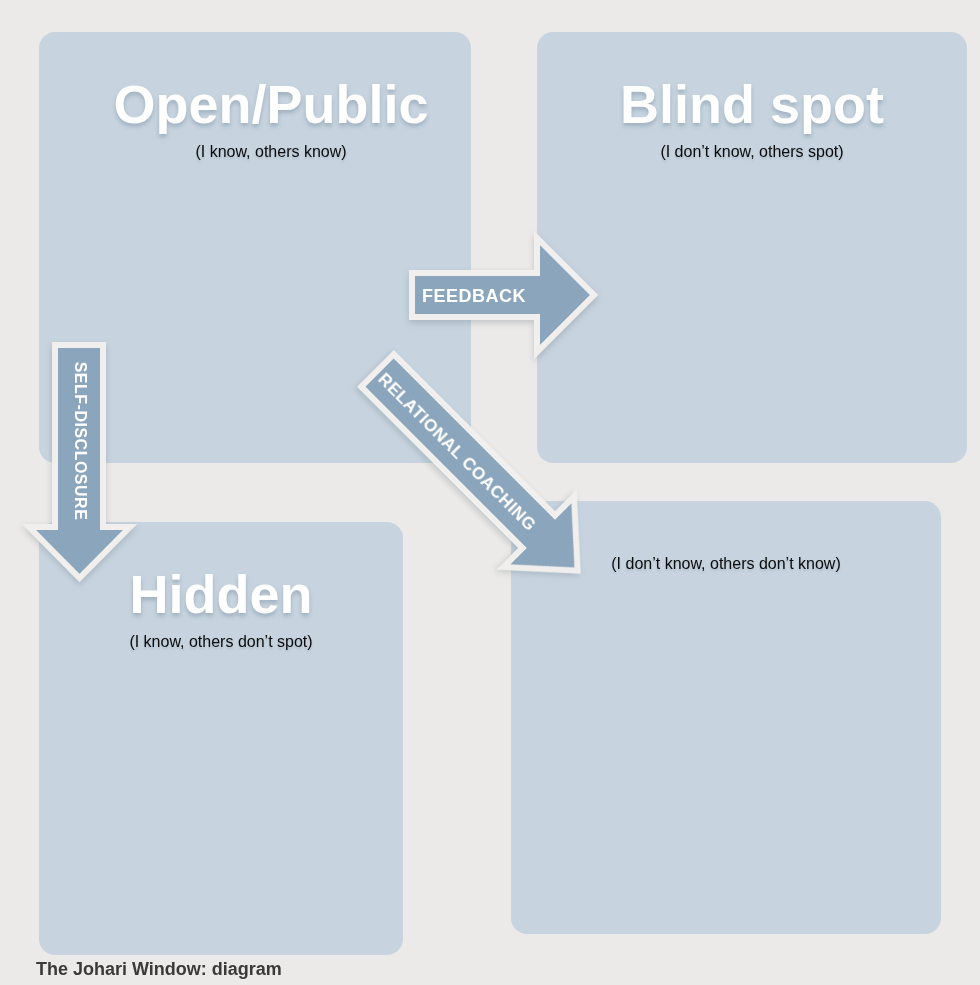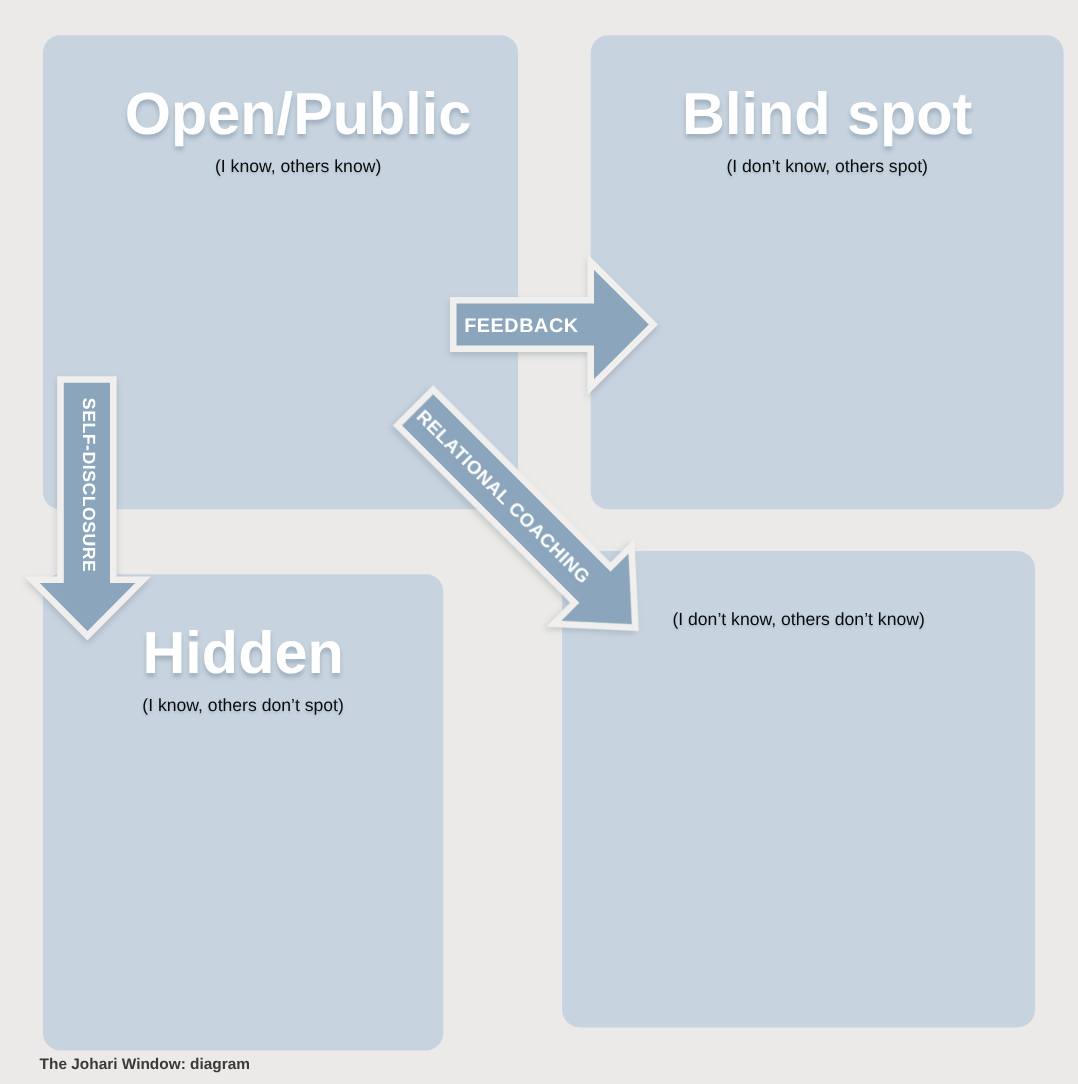--- a/index.html
+++ b/index.html
@@ -56,21 +56,21 @@
     font-weight: 700;
     letter-spacing: 0.5px;
   }
   .label-feedback   { font-size: 18px; }
   .label-disclosure { font-size: 16px; }
   .label-coaching   { font-size: 17px; }
   .caption {
     position: absolute;
     left: 36px;
     top: 959px;
-    font-size: 14px;
+    font-size: 18px;
     font-weight: 700;
     color: #3b3a39;
   }
 </style>
 </head>
 <body>
 
 <div class="stage">
 
   <section class="quad" id="quad-open">

